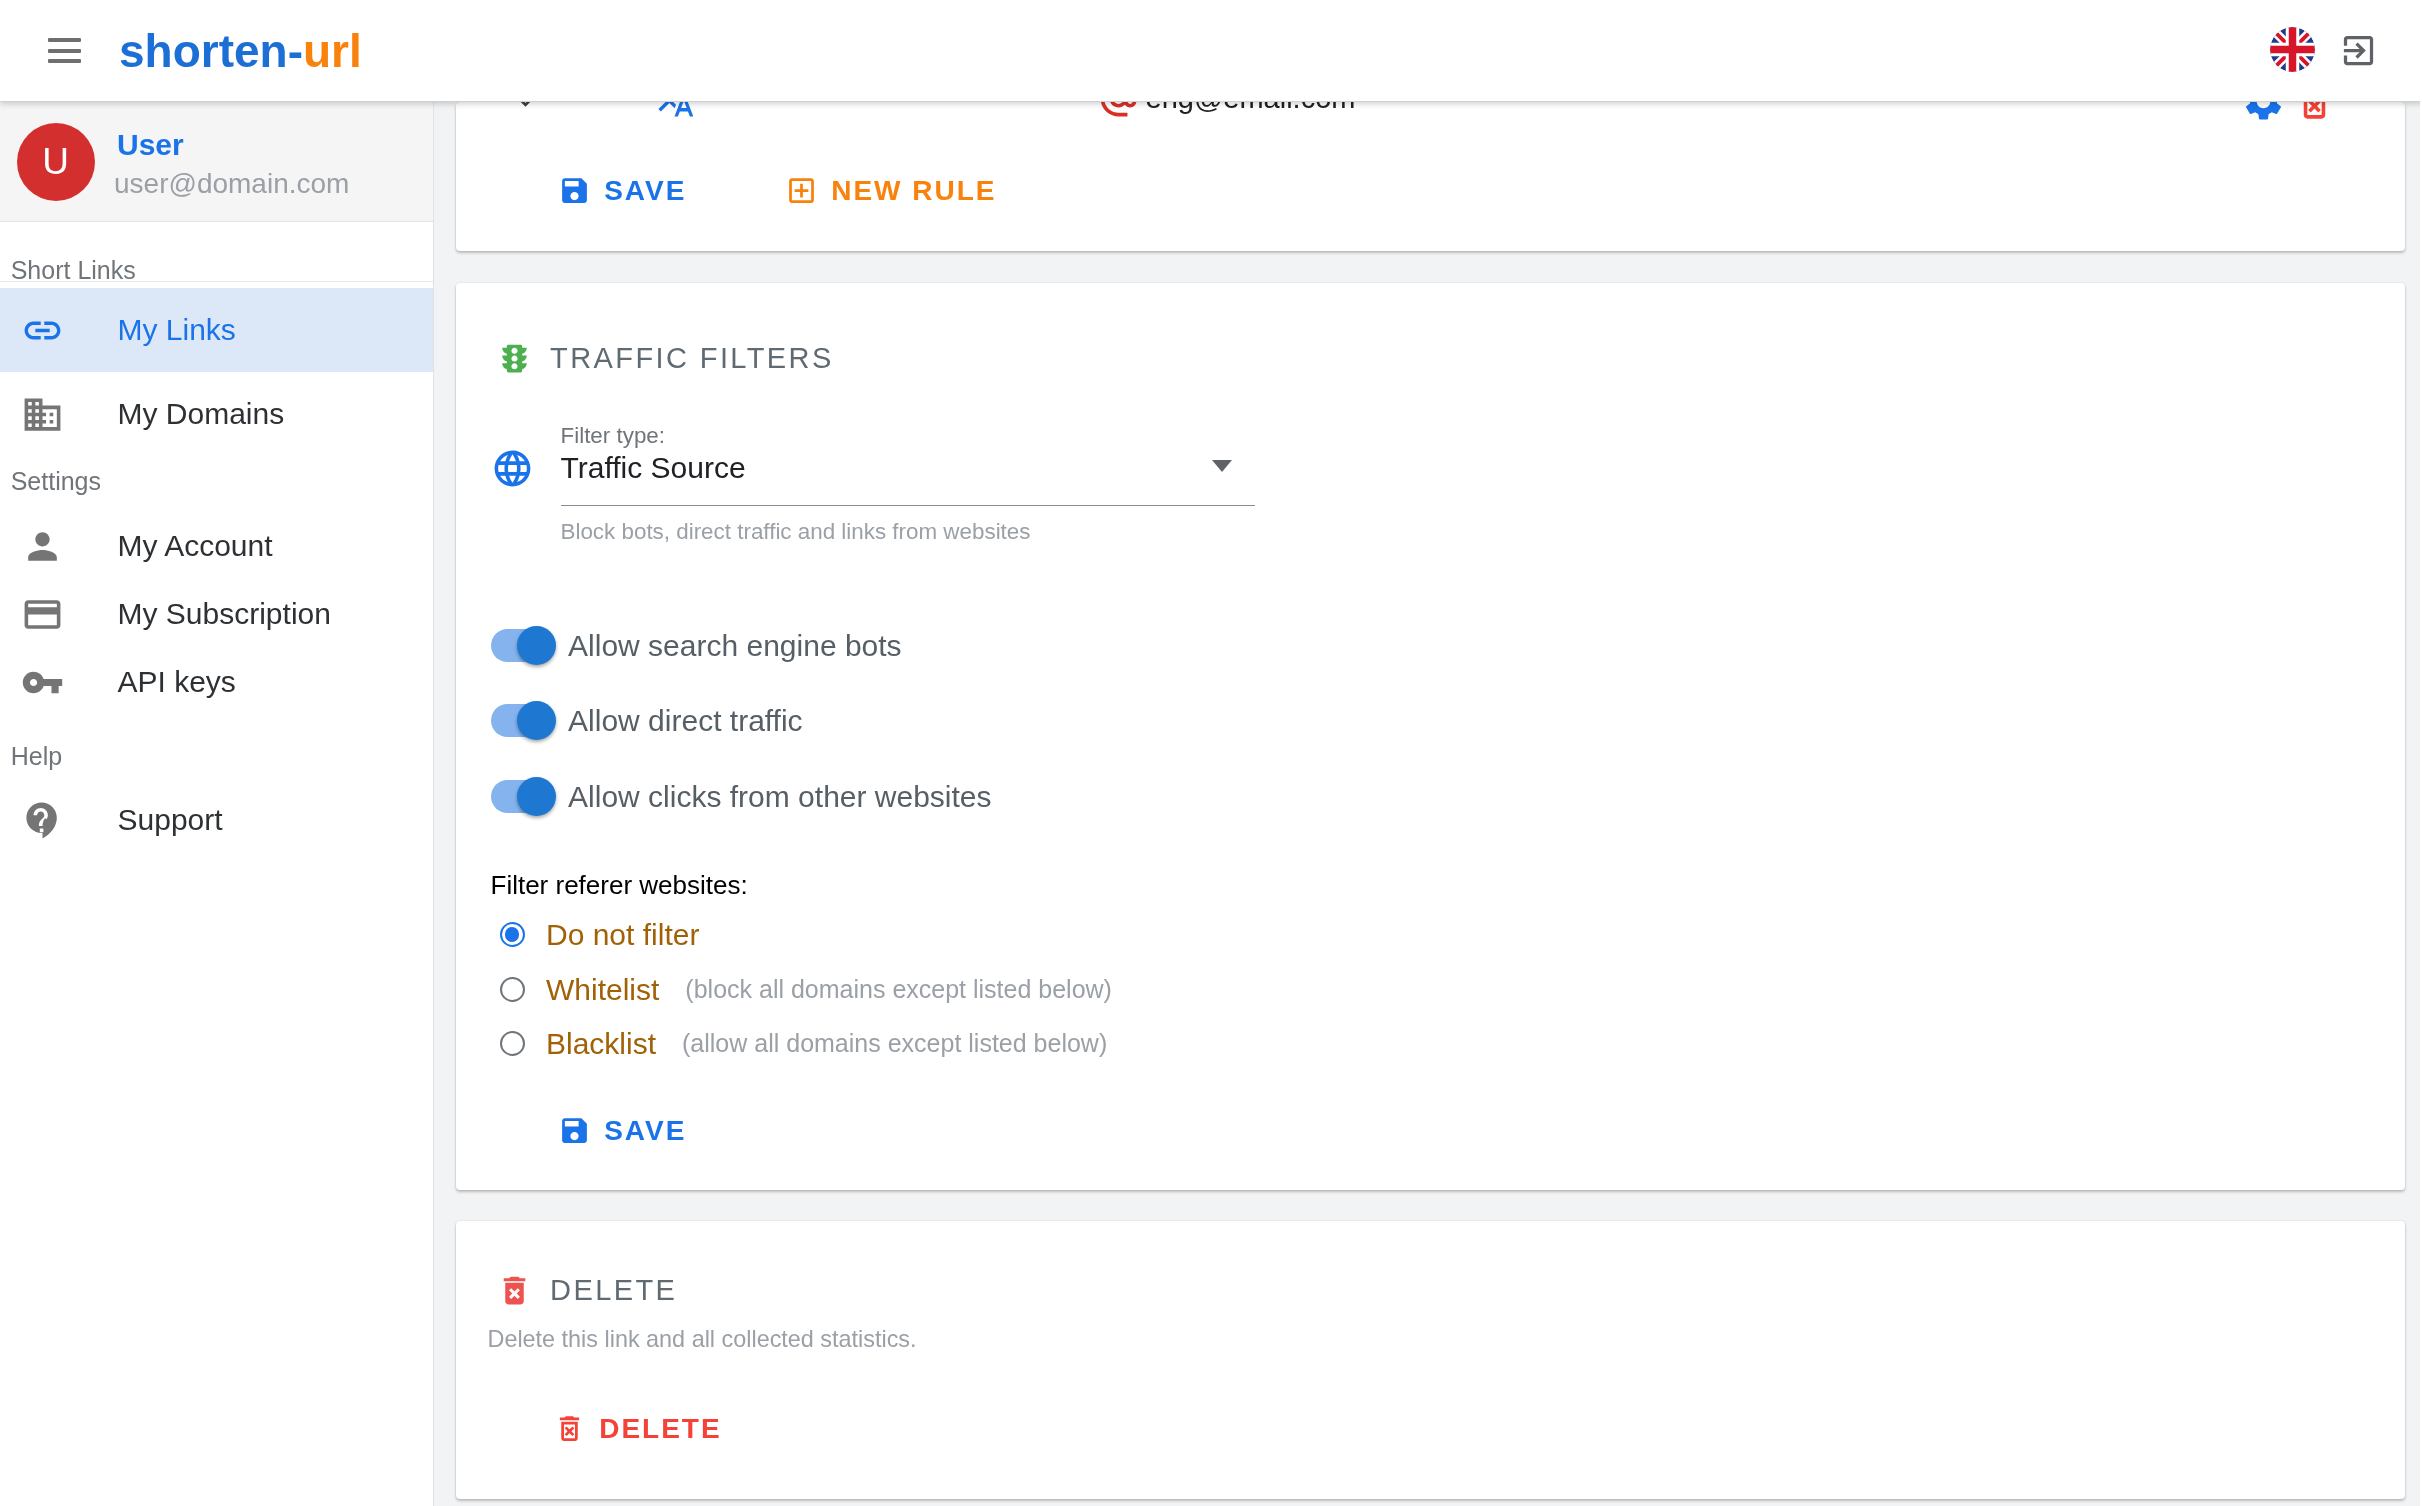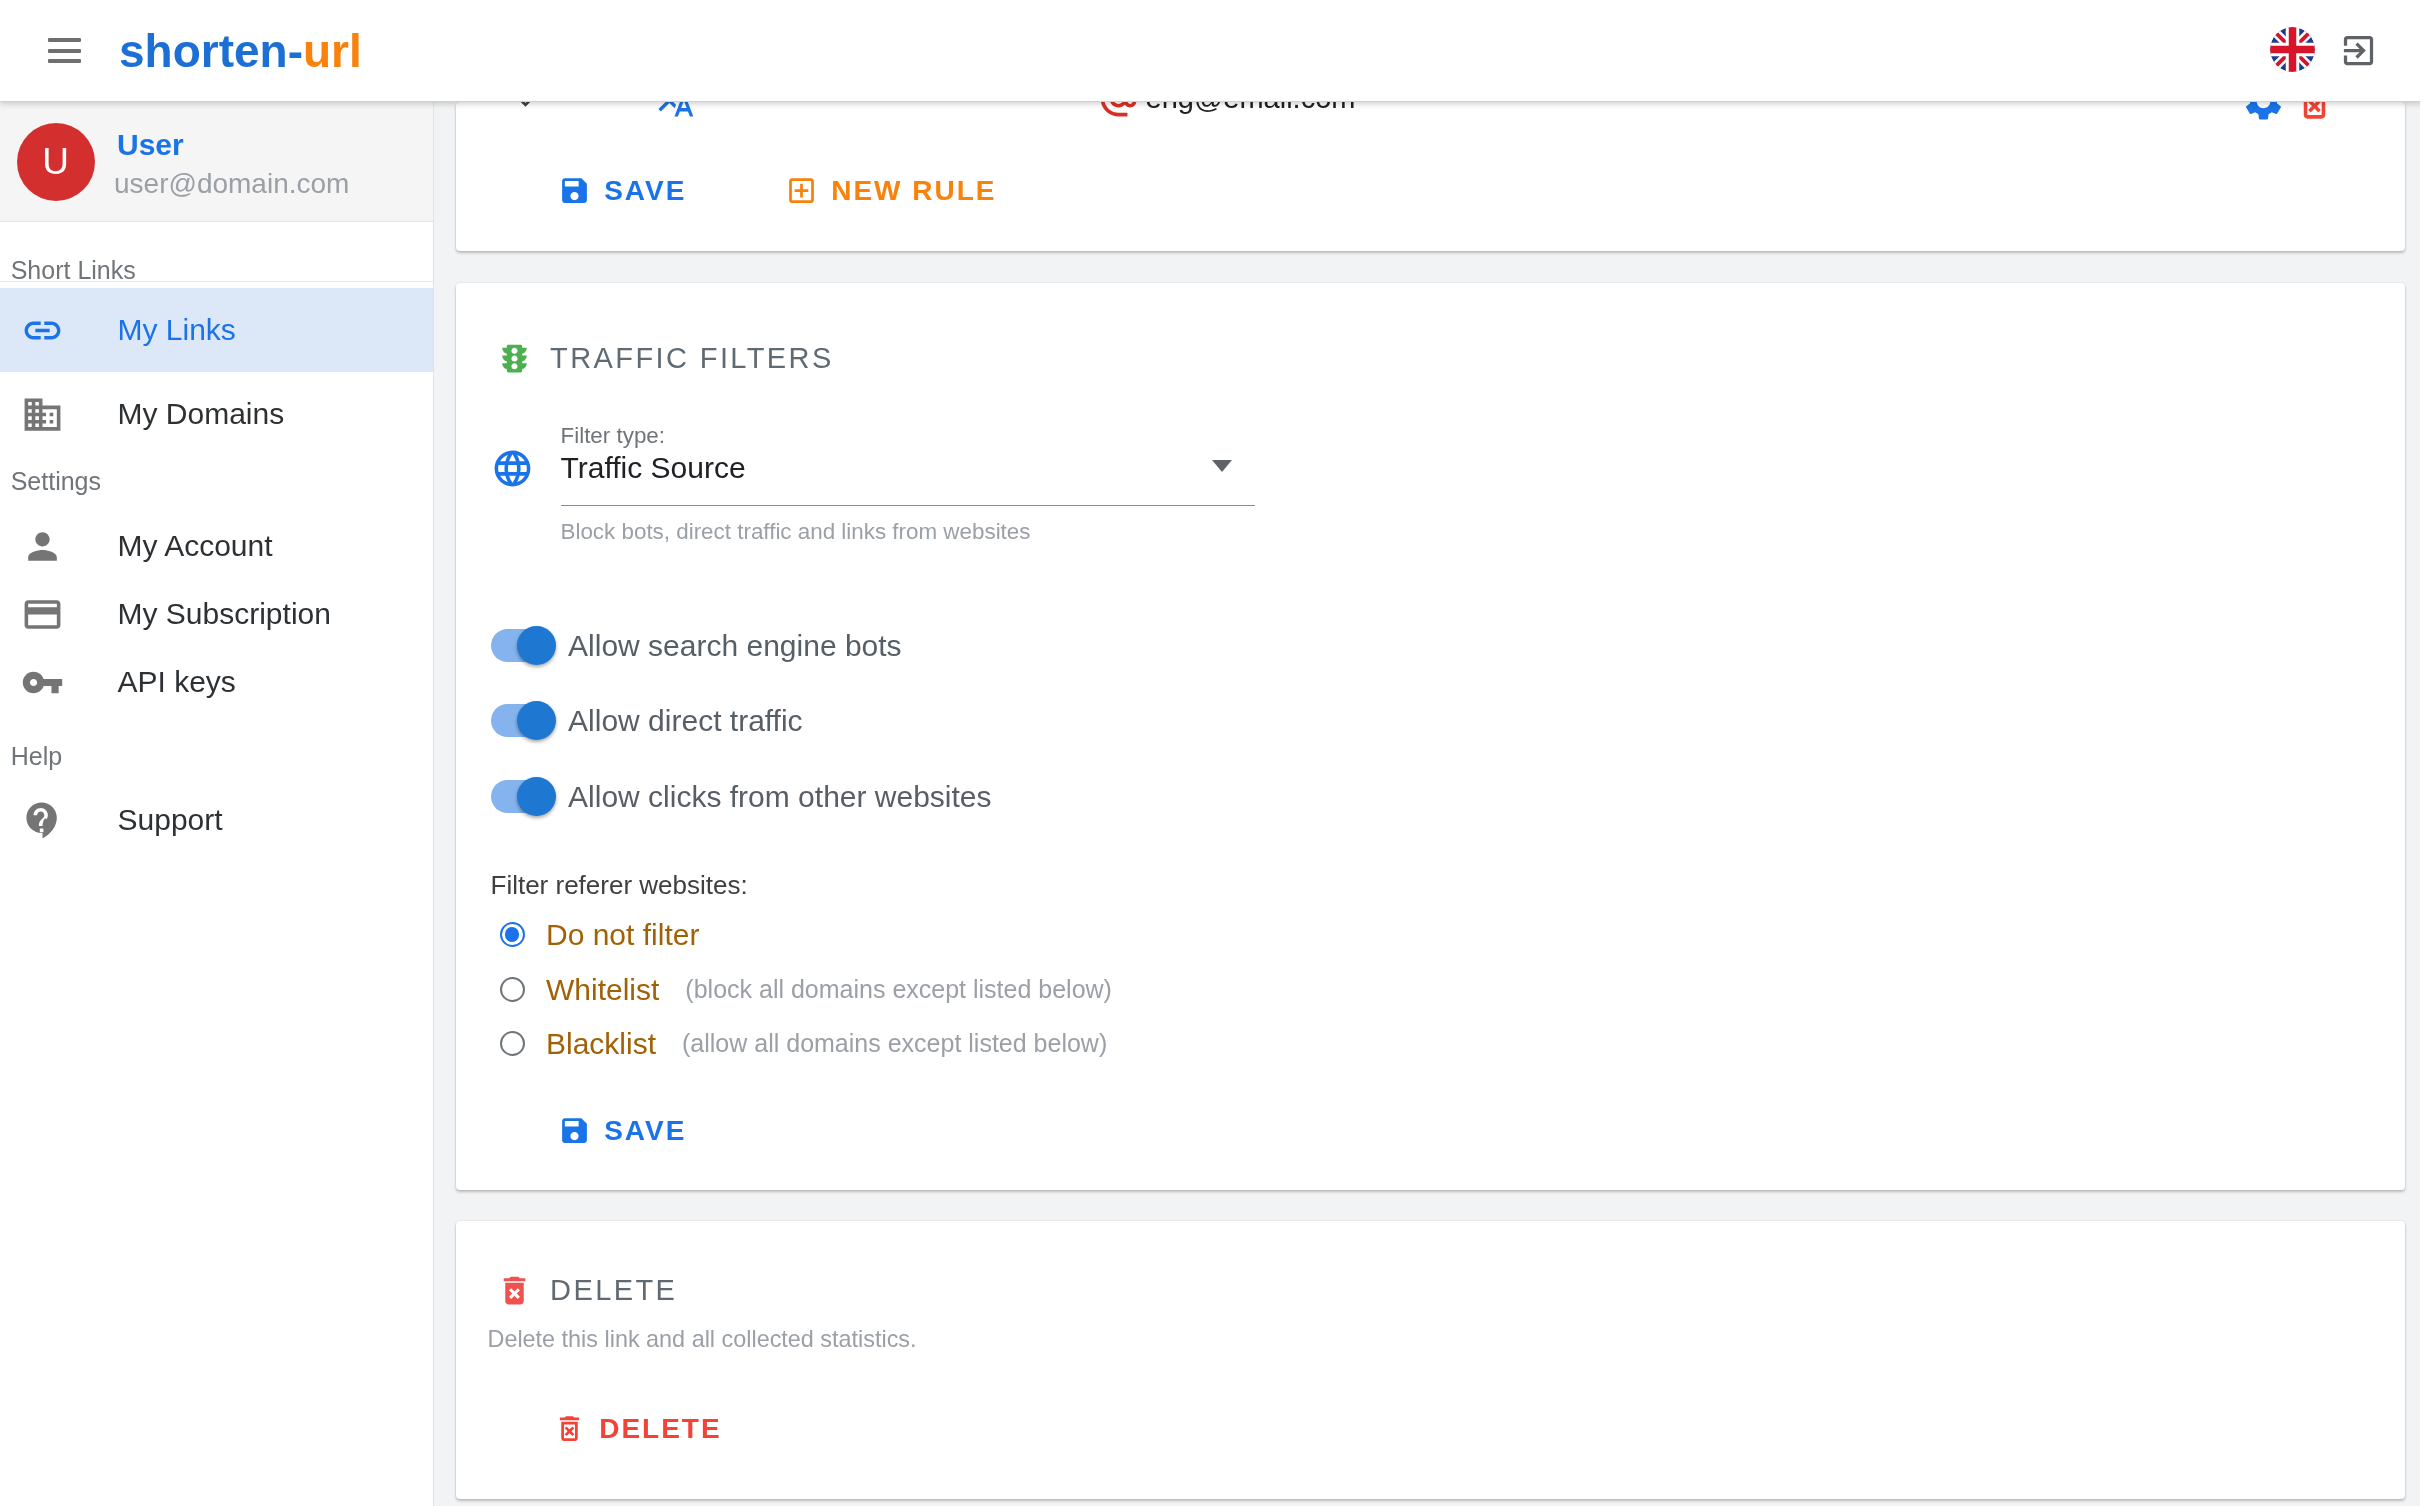--- a/index.html
+++ b/index.html
@@ -68,21 +68,21 @@
   .ft-hint { position:absolute; left:105px; top:236px; font-size:22.4px; color:#9aa0a6; }
 
   
   .toggle-row { position:absolute; left:35px; height:59px; display:flex; align-items:center; }
   .track { position:relative; width:62px; height:33px; border-radius:16.6px; background:#84b3ee; cursor:pointer; }
   .thumb { position:absolute; left:26px; top:-2.9px; width:39px; height:39px; border-radius:50%;
            background:#1e78d2; box-shadow:0 2px 3.9px rgba(0,0,0,.35); }
   .toggle-label { margin-left:15.6px; font-size:30px; color:#565e66; }
 
   
-  .radio-label { position:absolute; left:35px; top:587px; font-size:26px; color:#404040; }
+  .radio-label { position:absolute; left:35px; top:587px; font-size:26px; color:#000000; }
   .radio-row { position:absolute; left:44px; height:55px; display:flex; align-items:center; cursor:pointer; }
   .rcircle { width:25px; height:25px; border-radius:50%; border:2.9px solid #70757a; flex:0 0 25px;
              display:flex; align-items:center; justify-content:center; }
   .rcircle.sel { border-color:#1a73e8; }
   .rdot { width:14.6px; height:14.6px; border-radius:50%; background:#1a73e8; }
   .rlabel { margin-left:21.5px; font-size:30px; color:#a16207; }
   .rhint { margin-left:26px; font-size:25px; color:#9aa0a6; }
 
   .del-desc { position:absolute; left:32px; top:105px; font-size:23.4px; color:#9aa0a6; }
 </style>

